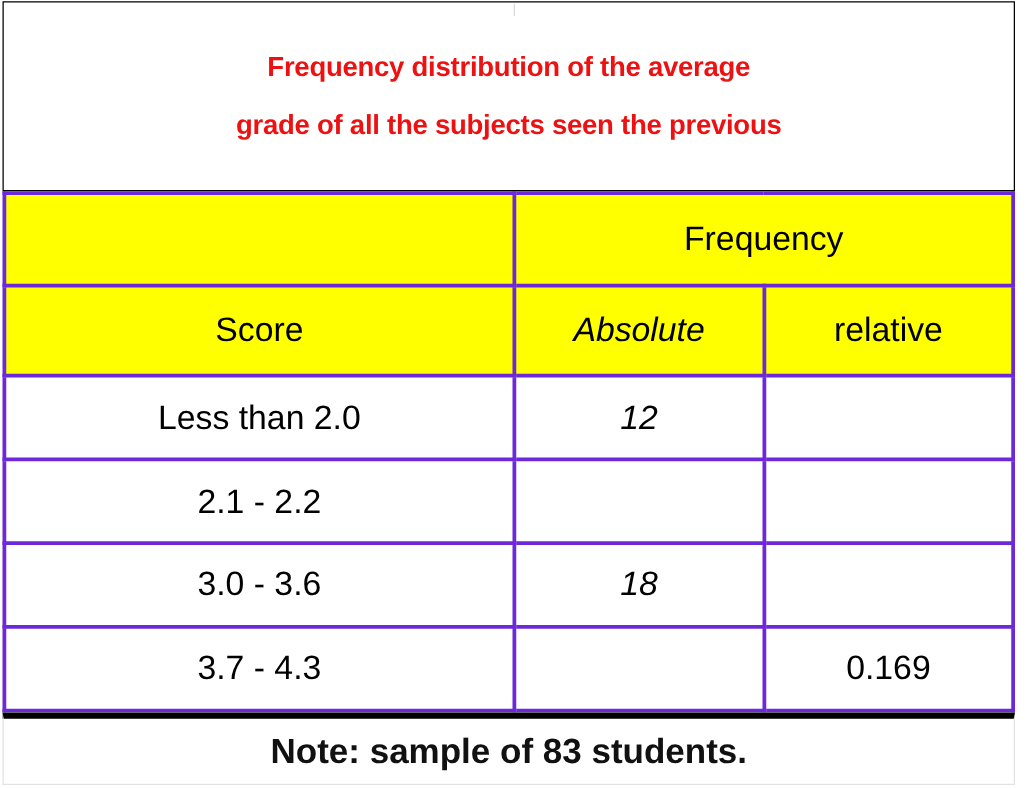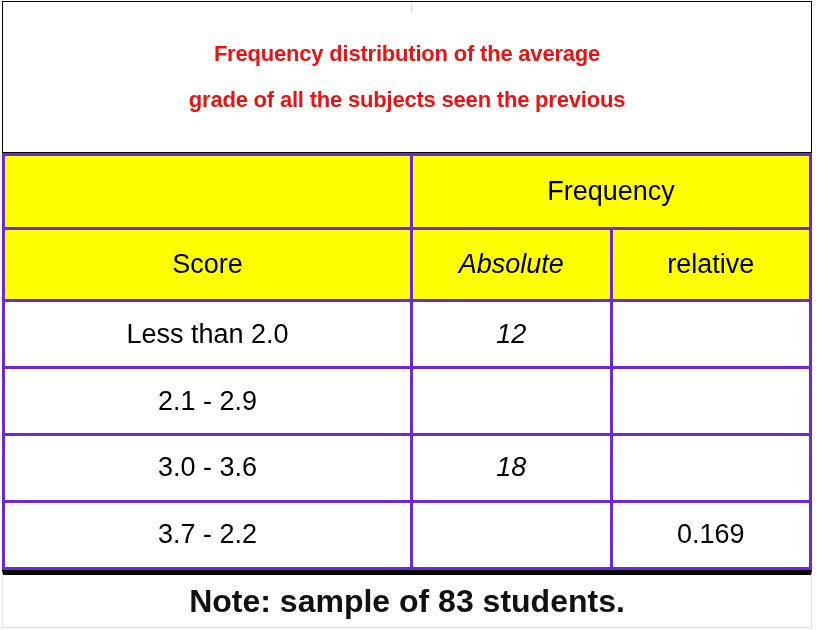--- a/index.html
+++ b/index.html
@@ -108,21 +108,21 @@
     height: 58px;
     box-sizing: border-box;
     border: 1px solid #e2e2e2;
     border-top: 5px solid #000000;
     background: #ffffff;
     display: flex;
     align-items: center;
     justify-content: center;
   }
   .note-text {
-    font-size: 32px;
+    font-size: 28px;
     font-weight: bold;
     color: #111111;
     white-space: nowrap;
     font-family: "Liberation Sans", "DejaVu Sans", sans-serif;
   }
 </style>
 </head>
 <body>
 
 <div id="page">
@@ -145,31 +145,31 @@
           <td class="c-abs hdr hdr-tall">Absolute</td>
           <td class="c-rel hdr hdr-tall">relative</td>
         </tr>
 
         <tr class="row-data">
           <td class="c-score">Less than 2.0</td>
           <td class="c-abs">12</td>
           <td class="c-rel"></td>
         </tr>
         <tr class="row-data">
-          <td class="c-score">2.1 - 2.9</td>
+          <td class="c-score">2.1 - 2.2</td>
           <td class="c-abs"></td>
           <td class="c-rel"></td>
         </tr>
         <tr class="row-data">
           <td class="c-score">3.0 - 3.6</td>
           <td class="c-abs">18</td>
           <td class="c-rel"></td>
         </tr>
         <tr class="row-data">
-          <td class="c-score">3.7 - 2.2</td>
+          <td class="c-score">3.7 - 4.3</td>
           <td class="c-abs"></td>
           <td class="c-rel">0.169</td>
         </tr>
 
       </tbody>
     </table>
   </div>
 
   <div class="note-row">
     <span class="note-text">Note: sample of 83 students.</span>

